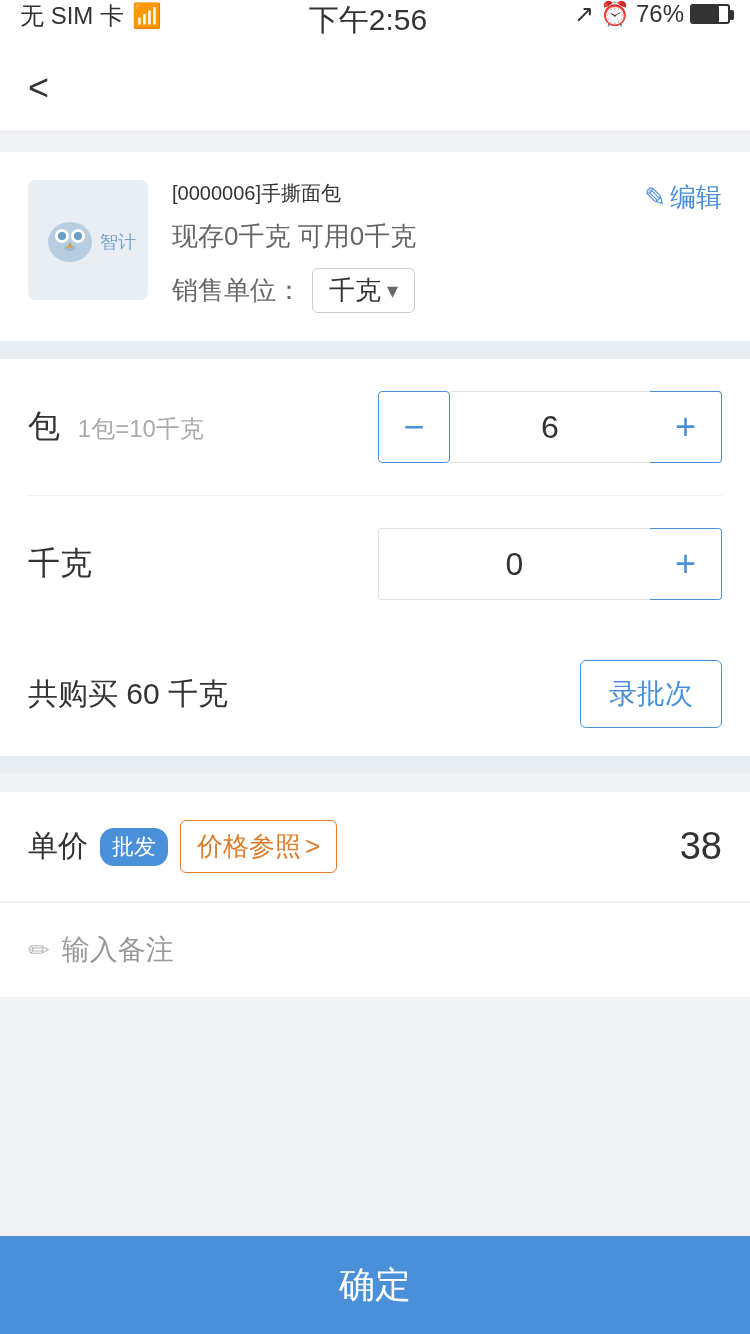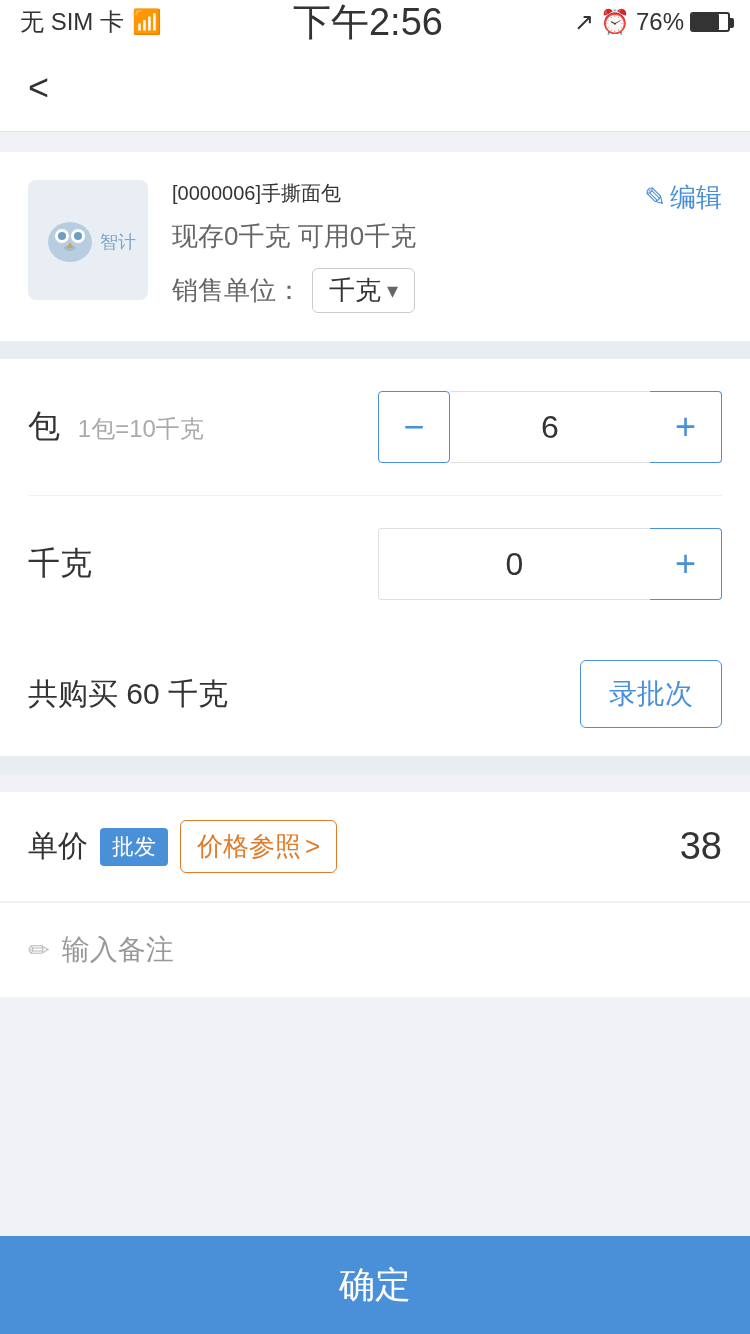--- a/index.html
+++ b/index.html
@@ -11,28 +11,28 @@
       background: #f0f2f5;
       font-size: 28px;
       color: #333;
     }
 
     
     .status-bar {
       height: 44px;
       background: #fff;
       display: flex;
-      align-items: center;
+      align-items: flex-start;
       justify-content: space-between;
       padding: 0 20px;
       font-size: 24px;
       color: #333;
     }
     .status-left { display: flex; align-items: center; gap: 8px; }
-    .status-center { font-size: 38px; font-weight: 500; }
+    .status-center { font-size: 30px; font-weight: 500; }
     .status-right { display: flex; align-items: center; gap: 6px; font-size: 24px; }
     .battery { 
       display: inline-block; width: 40px; height: 20px; border: 2px solid #333; border-radius: 3px; position: relative;
     }
     .battery::after {
       content: ''; position: absolute; right: -6px; top: 4px; width: 4px; height: 10px; background: #333; border-radius: 0 2px 2px 0;
     }
     .battery-fill {
       height: 100%; width: 76%; background: #333; border-radius: 1px;
     }
@@ -198,21 +198,21 @@
       align-items: center;
       justify-content: space-between;
     }
     .price-left { display: flex; align-items: center; gap: 12px; }
     .price-label { font-size: 30px; color: #333; }
     .price-tag {
       background: #4a90d9;
       color: #fff;
       font-size: 22px;
       padding: 4px 12px;
-      border-radius: 4px;
+      border-radius: 14px;
     }
     .price-ref-btn {
       border: 1px solid #e07b2a;
       color: #e07b2a;
       background: #fff;
       font-size: 26px;
       padding: 8px 16px;
       border-radius: 6px;
       cursor: pointer;
       display: flex;

